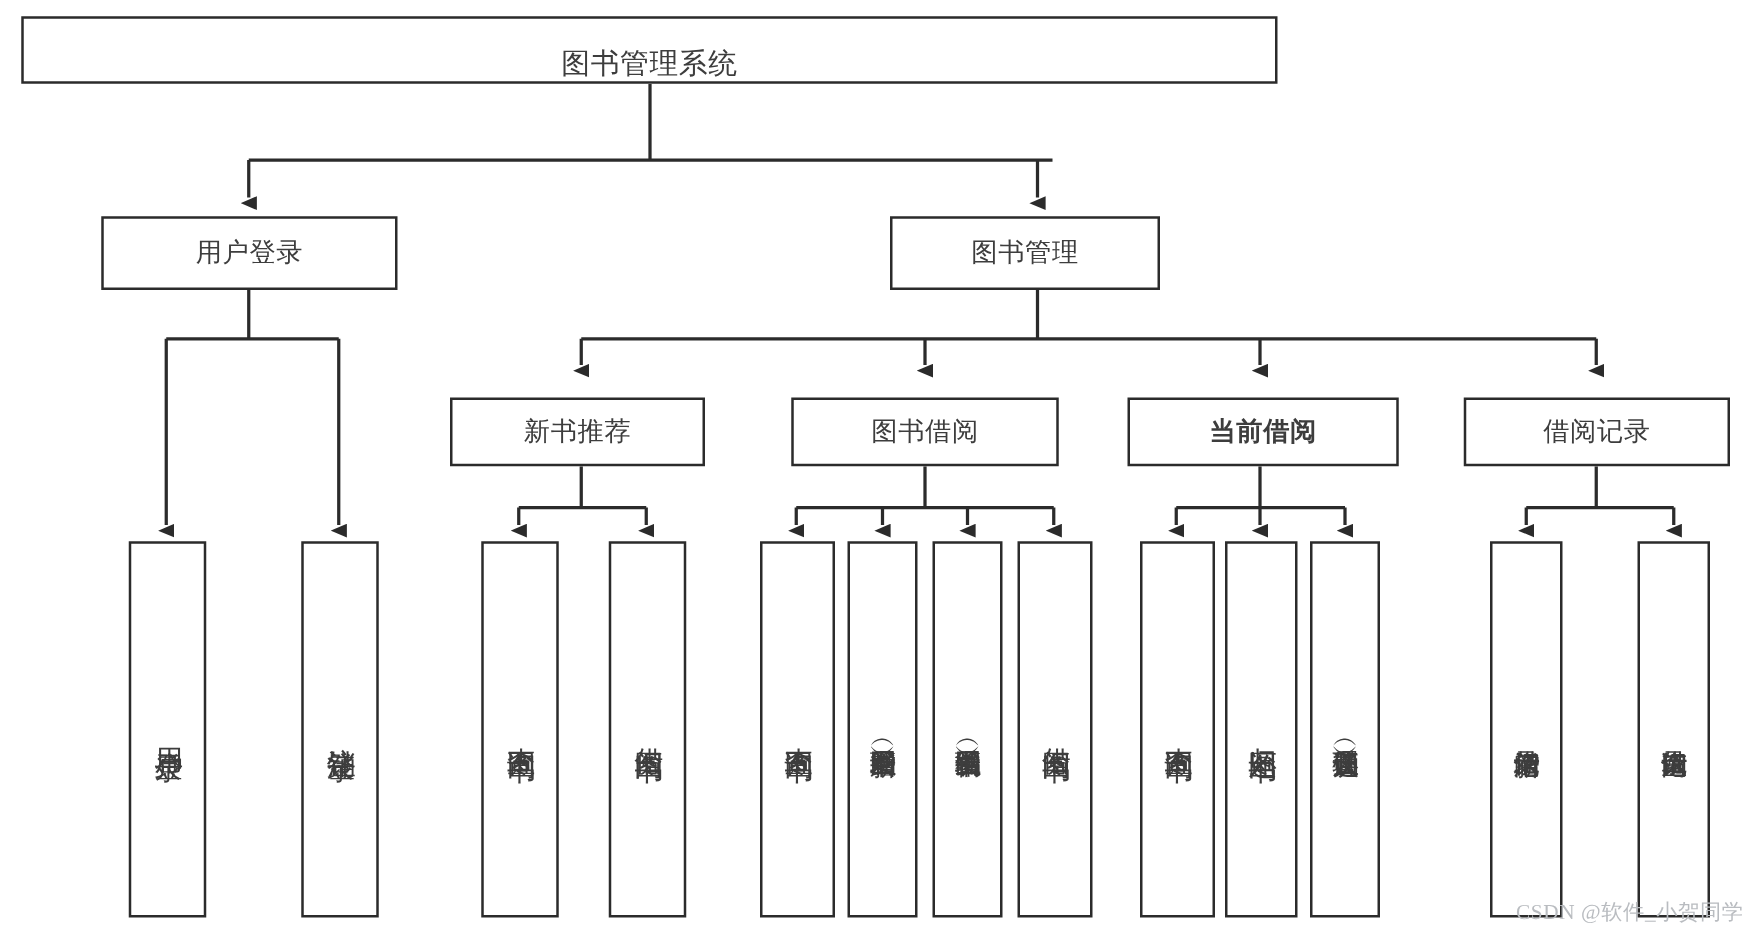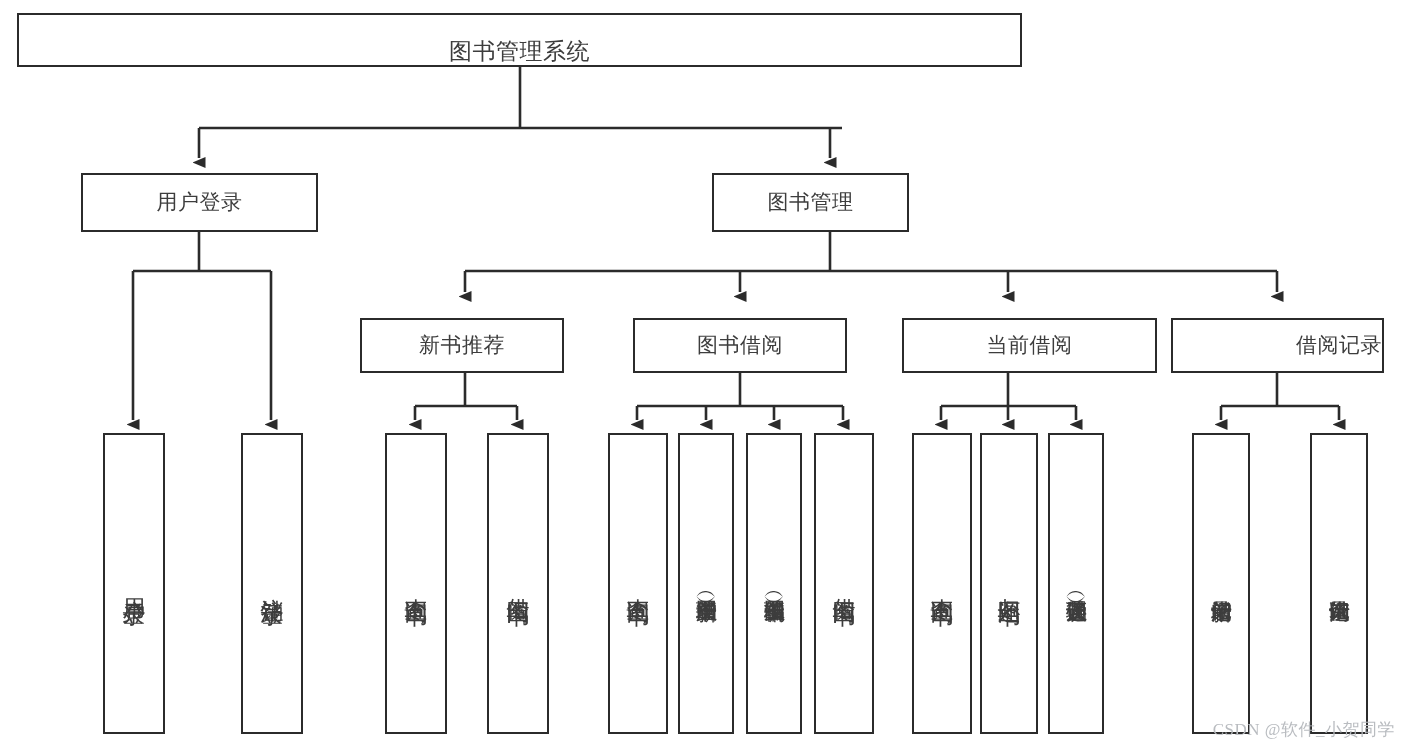--- a/index.html
+++ b/index.html
@@ -133,34 +133,34 @@
     </g>
   </svg>
 
   <div class="node horiz root" style="left:17px; top:13px; width:1005px; height:54px;align-items:flex-end;">
     <span class="label">图书管理系统</span>
   </div>
 
   <div class="node horiz" style="left:81px; top:173px; width:237px; height:59px;">
     <span class="label">用户登录</span>
   </div>
-  <div class="node horiz" style="left:712px; top:173px; width:197px; height:59px;">
+  <div class="node horiz" style="left:712px; top:173px; width:216px; height:59px;">
     <span class="label">图书管理</span>
   </div>
 
   <div class="node horiz" style="left:360px; top:318px; width:204px; height:55px;">
     <span class="label">新书推荐</span>
   </div>
   <div class="node horiz" style="left:633px; top:318px; width:214px; height:55px;">
     <span class="label">图书借阅</span>
   </div>
-  <div class="node horiz" style="left:902px; top:318px; width:255px; height:55px;">
+  <div class="node horiz" style="left:902px; top:318px; width:217px; height:55px;font-weight:bold;">
     <span class="label">当前借阅</span>
   </div>
-  <div class="node horiz" style="left:1171px; top:318px; width:213px; height:55px;justify-content:flex-end;">
+  <div class="node horiz" style="left:1171px; top:318px; width:213px; height:55px;">
     <span class="label">借阅记录</span>
   </div>
 
   <div class="node vert" style="left:103px; top:433px; width:62px; height:301px;">
     <span class="label">用户登录</span>
   </div>
   <div class="node vert" style="left:241px; top:433px; width:62px; height:301px;">
     <span class="label">注销登录</span>
   </div>
 

